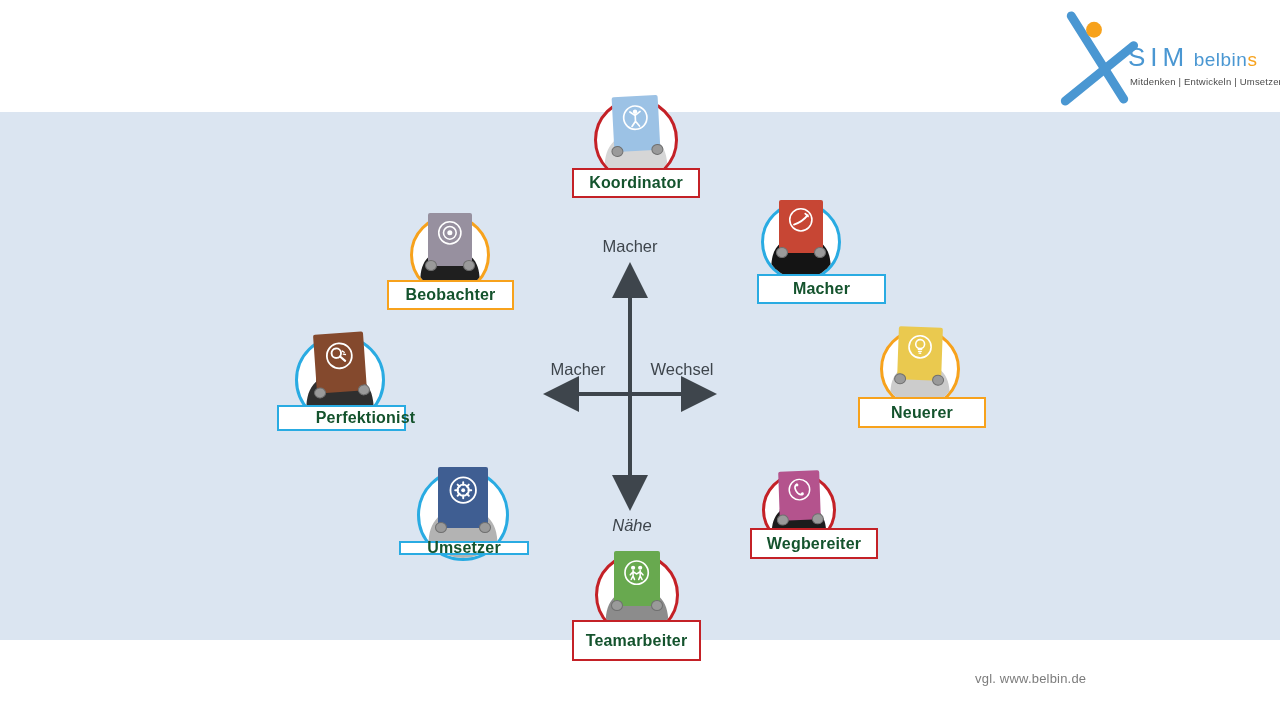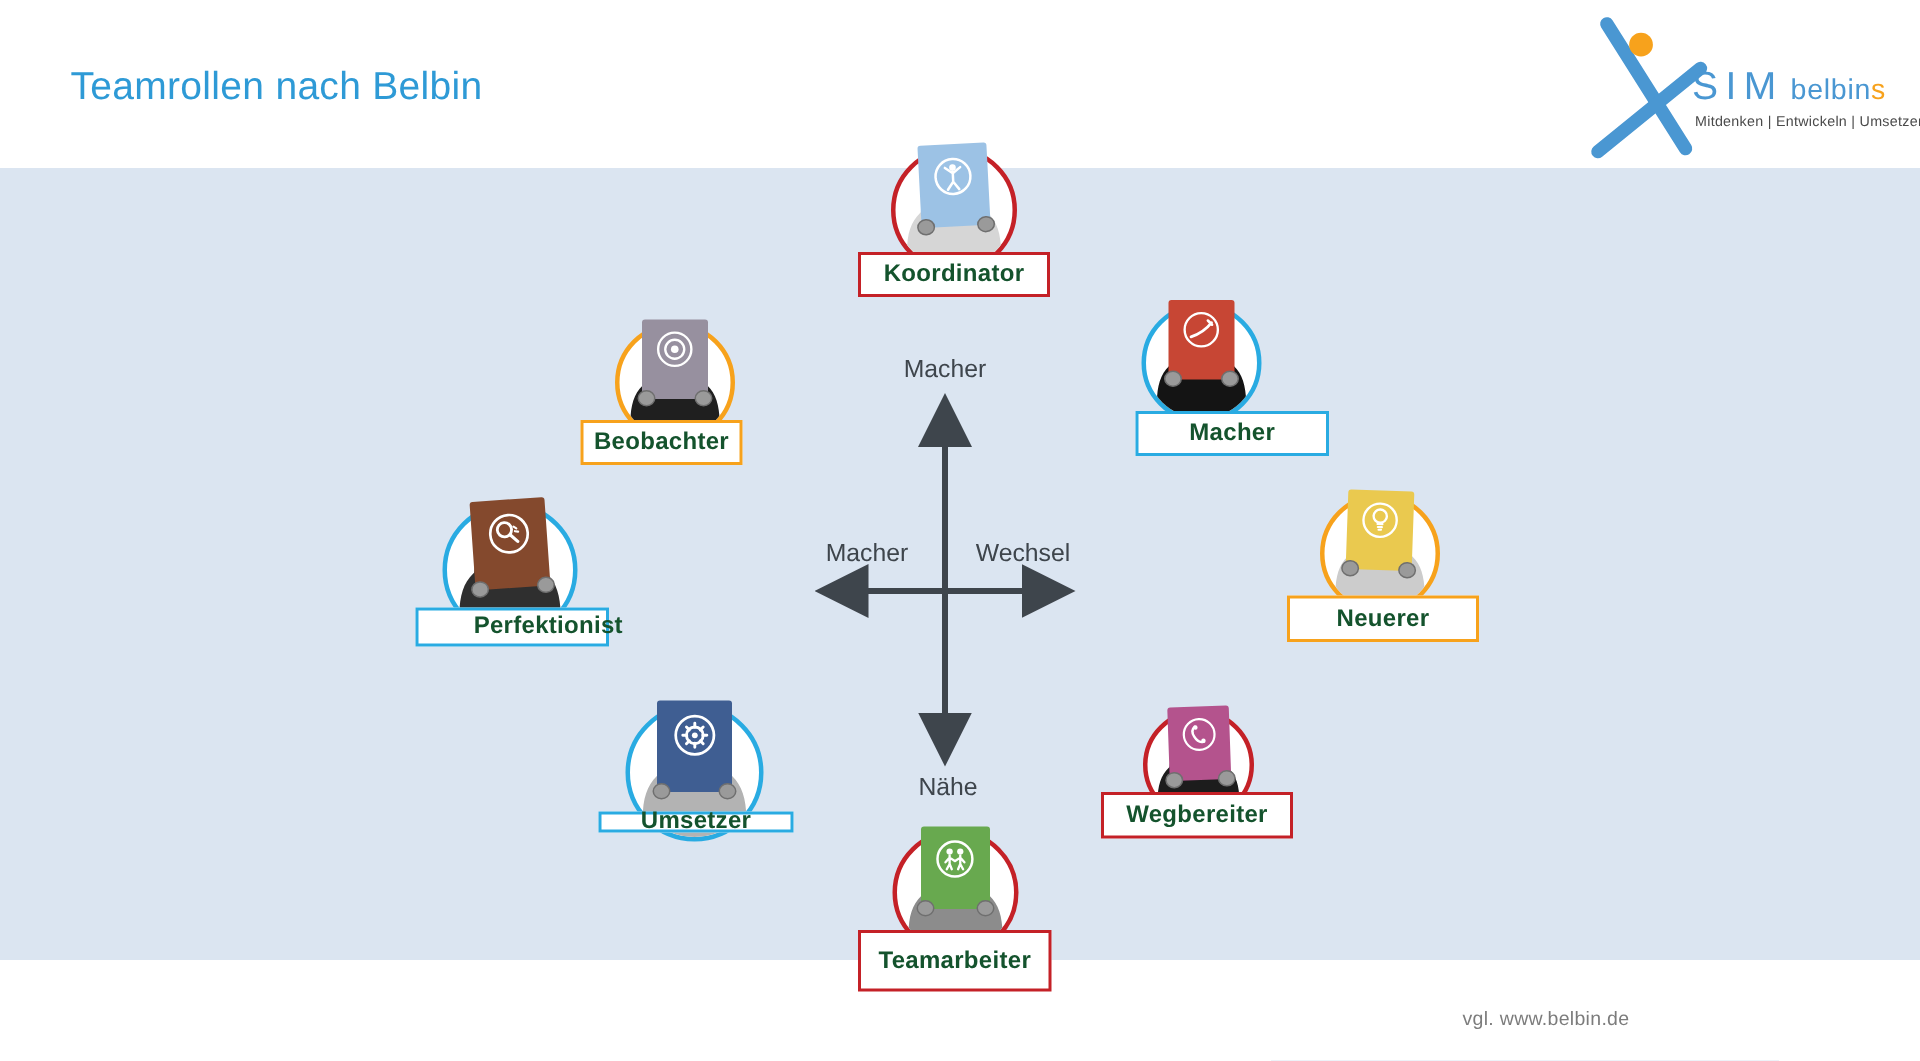--- a/index.html
+++ b/index.html
@@ -56,21 +56,20 @@
   
   .footer-source{
     position:absolute;left:975px;top:671px;
     font-size:13px;color:#7c7c7c;letter-spacing:.2px;
   }
 </style>
 </head>
 <body>
 
 <div class="slide-header">
-  <div class="slide-title">Teamrollen nach Belbin</div>
 
   <div class="logo">
     <svg class="logo-figure" width="95" height="104" viewBox="0 0 95 105">
       <line x1="23" y1="12" x2="76" y2="96" stroke="#4A97D2" stroke-width="9" stroke-linecap="round"></line>
       <line x1="17" y1="98" x2="86" y2="42" stroke="#4A97D2" stroke-width="9" stroke-linecap="round"></line>
       <circle cx="46" cy="26" r="8" fill="#F7A21C"></circle>
     </svg>
     <div class="logo-text">
       <span class="logo-word-main">SIM</span>
       <span class="logo-word-secondary">belbin</span><span class="logo-word-accent">s</span>
@@ -87,21 +86,21 @@
       <path d="M0,0 L9,4.5 L0,9 z" fill="#3E454C"></path>
     </marker>
   </defs>
   <line x1="95" y1="44" x2="95" y2="269" stroke="#3E454C" stroke-width="4" marker-start="url(#ah)" marker-end="url(#ah)"></line>
   <line x1="20" y1="164" x2="170" y2="164" stroke="#3E454C" stroke-width="4" marker-start="url(#ah)" marker-end="url(#ah)"></line>
 </svg>
 
 <div class="axis-label" style="left:585px;top:237px;">Macher</div>
 <div class="axis-label" style="left:533px;top:360px;">Macher</div>
 <div class="axis-label" style="left:637px;top:360px;">Wechsel</div>
-<div class="axis-label" style="left:587px;top:516px;">Nähe</div>
+<div class="axis-label" style="left:587px;top:516px;font-style:italic;">Nähe</div>
 
 <div id="diagram-layer">
   <div class="role-circle" style="left: 594px; top: 98px; width: 84px; height: 84px; border: 3px solid rgb(196, 33, 39);">
     <svg viewBox="0 0 100 100" preserveAspectRatio="none">
       <path class="arm-l" d="M22 64 C20 48 24 34 30 26 L40 30 C35 40 33 52 34 66 Z" fill="#d6d6d6"></path>
       <path class="arm-r" d="M78 64 C80 48 76 34 70 26 L60 30 C65 40 67 52 66 66 Z" fill="#d6d6d6"></path>
       <path class="torso-body" d="M50 36 C40 38 30 44 24 50 C15 57 11 66 10 80 L9 100 L91 100 L90 80 C89 66 85 57 76 50 C70 44 60 38 50 36 Z" fill="#d6d6d6"></path>
     </svg>
   </div>
   <div class="role-card" style="left: 612.9px; top: 96px; width: 46.2px; height: 55.44px; background: rgb(156, 194, 229); transform: rotate(-3deg);">
@@ -128,21 +127,21 @@
     <span class="role-icon">
         <svg viewBox="0 0 30 30">
           <circle cx="15" cy="15" r="10.5" fill="none" stroke="#fff" stroke-width="1.5"></circle>
           <circle cx="15" cy="15" r="6" fill="none" stroke="#fff" stroke-width="1.5"></circle>
           <circle cx="15" cy="15" r="2.4" fill="#fff"></circle>
         </svg>
       </span>
     <span class="hand hand-l"></span>
     <span class="hand hand-r"></span>
   </div>
-  <div class="role-label" style="left: 387px; top: 280px; width: 108px; height: 30px; border: 2.5px solid rgb(247, 162, 28);">Beobachter</div>
+  <div class="role-label" style="left: 387px; top: 280px; width: 127px; height: 30px; border: 2.5px solid rgb(247, 162, 28);">Beobachter</div>
 
   <div class="role-circle" style="left: 761px; top: 202px; width: 80px; height: 80px; border: 3px solid rgb(41, 171, 226);">
     <svg viewBox="0 0 100 100" preserveAspectRatio="none">
       <path class="arm-l" d="M22 64 C20 48 24 34 30 26 L40 30 C35 40 33 52 34 66 Z" fill="#141414"></path>
       <path class="arm-r" d="M78 64 C80 48 76 34 70 26 L60 30 C65 40 67 52 66 66 Z" fill="#141414"></path>
       <path class="torso-body" d="M50 36 C40 38 30 44 24 50 C15 57 11 66 10 80 L9 100 L91 100 L90 80 C89 66 85 57 76 50 C70 44 60 38 50 36 Z" fill="#141414"></path>
     </svg>
   </div>
   <div class="role-card" style="left: 779px; top: 200px; width: 44px; height: 52.8px; background: rgb(199, 70, 52); transform: rotate(0deg);">
     <span class="role-icon">
@@ -233,21 +232,21 @@
         <svg viewBox="0 0 30 30">
           <circle cx="15" cy="15" r="10.5" fill="none" stroke="#fff" stroke-width="1.5"></circle>
           <path d="M12.2 9.6 c-2 1.5 -2.2 4 -.6 6.8 c1.6 2.8 4 4.4 6.4 3.6" fill="none" stroke="#fff" stroke-width="1.7" stroke-linecap="round"></path>
           <circle cx="12.6" cy="10.2" r="1.5" fill="#fff"></circle>
           <circle cx="17.8" cy="19.4" r="1.5" fill="#fff"></circle>
         </svg>
       </span>
     <span class="hand hand-l"></span>
     <span class="hand hand-r"></span>
   </div>
-  <div class="role-label" style="left: 734px; top: 528px; width: 128px; height: 31px; border: 2.5px solid rgb(196, 33, 39);">Wegbereiter</div>
+  <div class="role-label" style="left: 750px; top: 528px; width: 128px; height: 31px; border: 2.5px solid rgb(196, 33, 39);">Wegbereiter</div>
 
   <div class="role-circle" style="left: 595px; top: 553px; width: 84px; height: 84px; border: 3px solid rgb(196, 33, 39);">
     <svg viewBox="0 0 100 100" preserveAspectRatio="none">
       <path class="arm-l" d="M22 64 C20 48 24 34 30 26 L40 30 C35 40 33 52 34 66 Z" fill="#8c8c8c"></path>
       <path class="arm-r" d="M78 64 C80 48 76 34 70 26 L60 30 C65 40 67 52 66 66 Z" fill="#8c8c8c"></path>
       <path class="torso-body" d="M50 36 C40 38 30 44 24 50 C15 57 11 66 10 80 L9 100 L91 100 L90 80 C89 66 85 57 76 50 C70 44 60 38 50 36 Z" fill="#8c8c8c"></path>
     </svg>
   </div>
   <div class="role-card" style="left: 613.9px; top: 551px; width: 46.2px; height: 55.44px; background: rgb(104, 169, 79); transform: rotate(0deg);">
     <span class="role-icon">

